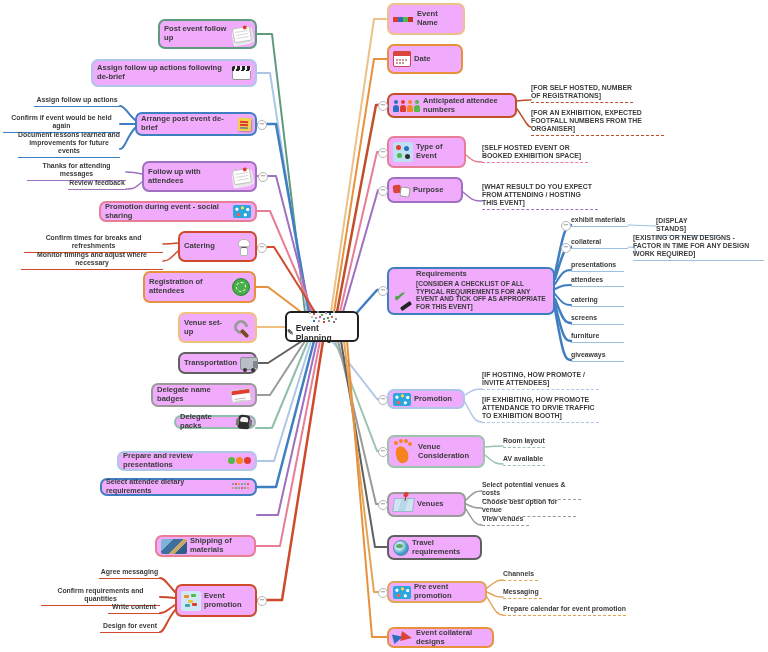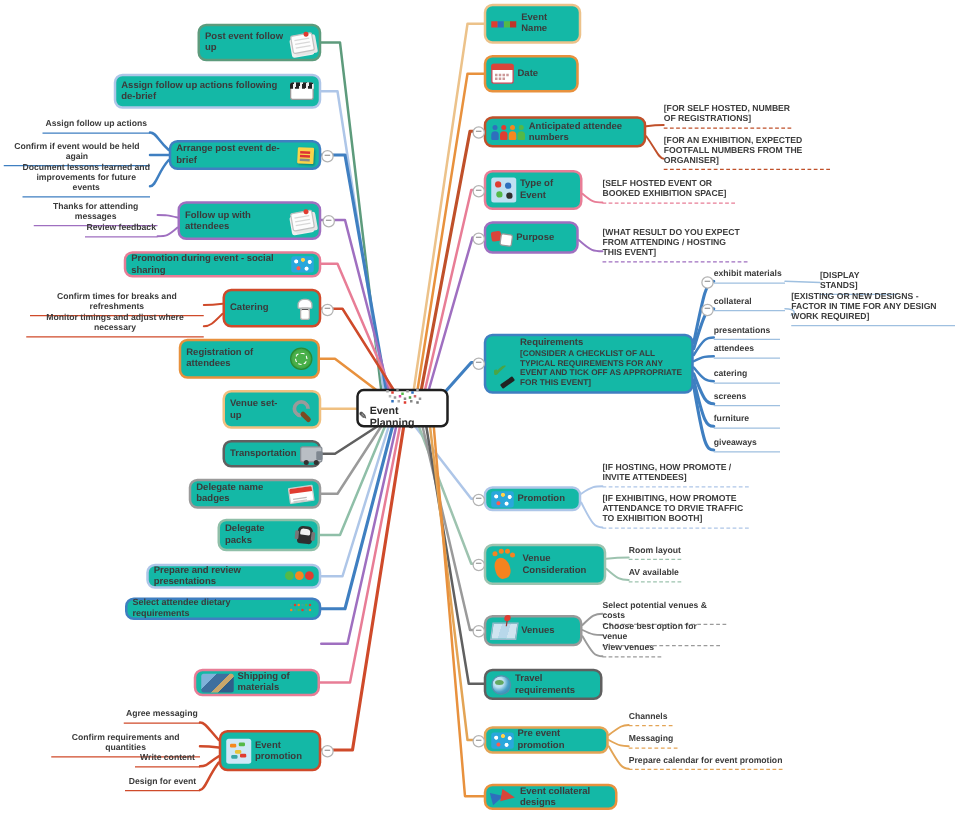--- a/index.html
+++ b/index.html
@@ -1,20 +1,20 @@
 <!DOCTYPE html>
 <html><head>
 <meta charset="utf-8">
 <style>
   html,body{margin:0;padding:0;background:#fff}
   #canvas{position:relative;width:768px;height:652px;background:#fff;overflow:hidden;
           font-family:"Liberation Sans",sans-serif}
   svg.wires{position:absolute;left:0;top:0;z-index:1}
   .box{position:absolute;z-index:3;display:flex;align-items:center;gap:3px;
-       padding:2px 4px;background:#14b8a6;border-style:solid;border-width:2px;border-radius:7px;
+       padding:2px 4px;background:#f0abfc;border-style:solid;border-width:2px;border-radius:7px;
        box-sizing:border-box;font:600 7.6px/8.8px "Liberation Sans",sans-serif;color:#3b3b3b}
   .box .lbl{display:block}
   .box.rt .lbl{text-align:left}
   .box.lf{justify-content:space-between}
   .note{display:block;font-size:6.6px;line-height:7.8px;margin-top:1px}
   .leaf{position:absolute;z-index:3;font:600 6.9px/8px "Liberation Sans",sans-serif;color:#3b3b3b;
         text-align:center;padding-bottom:2px;border-bottom:1.5px solid;box-sizing:border-box}
   .leaf.r{text-align:left;border-bottom-style:dashed}
   .leaf.r.solid{border-bottom-style:solid}
   .cbtn{position:absolute;z-index:4;width:8px;height:8px;border:1px solid #b3b3b3;border-radius:50%;
@@ -251,21 +251,21 @@
   <i class="icon i-wrench"></i>
 </div>
 <div class="box lf" style="left:178px;top:352px;width:79px;height:22px;border-color:#606060">
   <span class="lbl">Transportation</span>
   <i class="icon i-truck"></i>
 </div>
 <div class="box lf" style="left:151px;top:383px;width:106px;height:24px;border-color:#9a9a9a">
   <span class="lbl">Delegate name badges</span>
   <i class="icon i-badge"></i>
 </div>
-<div class="box lf" style="left:174px;top:415px;width:82px;height:26px;border-color:#8fbfa8">
+<div class="box lf" style="left:174px;top:415px;width:82px;height:14px;border-color:#8fbfa8">
   <span class="lbl">Delegate packs</span>
   <i class="icon i-backpack"></i>
 </div>
 <div class="box lf" style="left:117px;top:451px;width:140px;height:20px;border-color:#aec6e8">
   <span class="lbl">Prepare and review presentations</span>
   <i class="icon i-lights"></i>
 </div>
 <div class="box lf" style="left:100px;top:478px;width:157px;height:18px;border-width:2.5px;border-color:#3f7fc1;font-size:7.2px">
   <span class="lbl">Select attendee dietary requirements</span>
   <i class="icon i-dietdots"></i>

